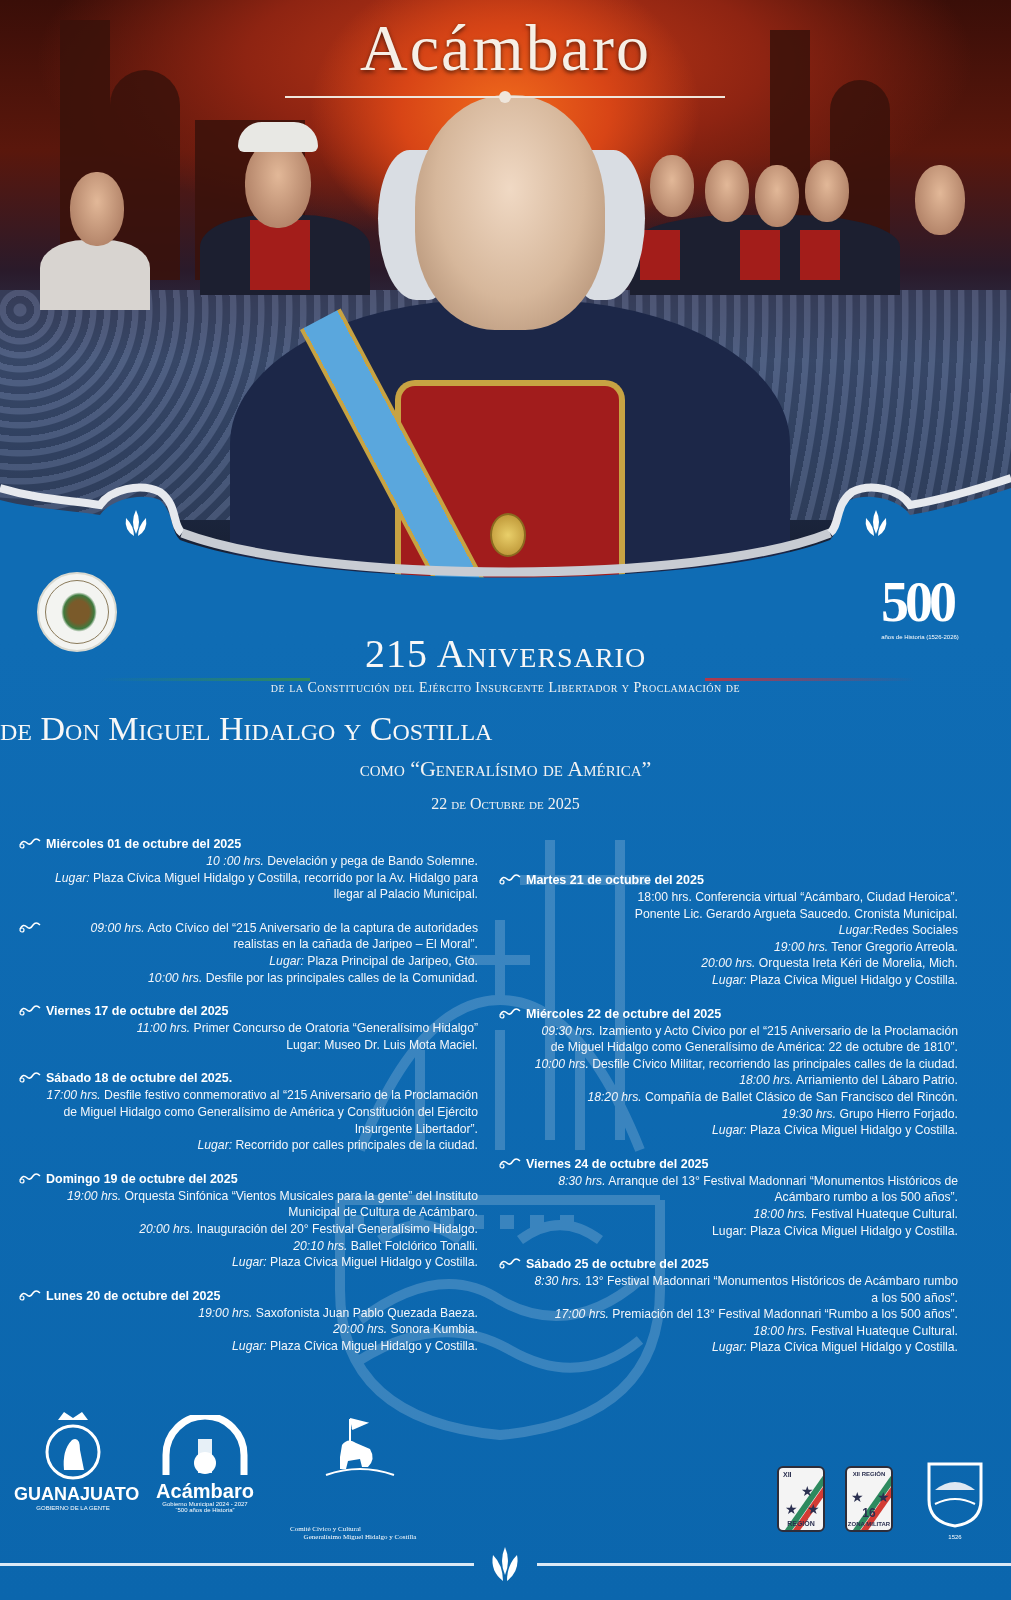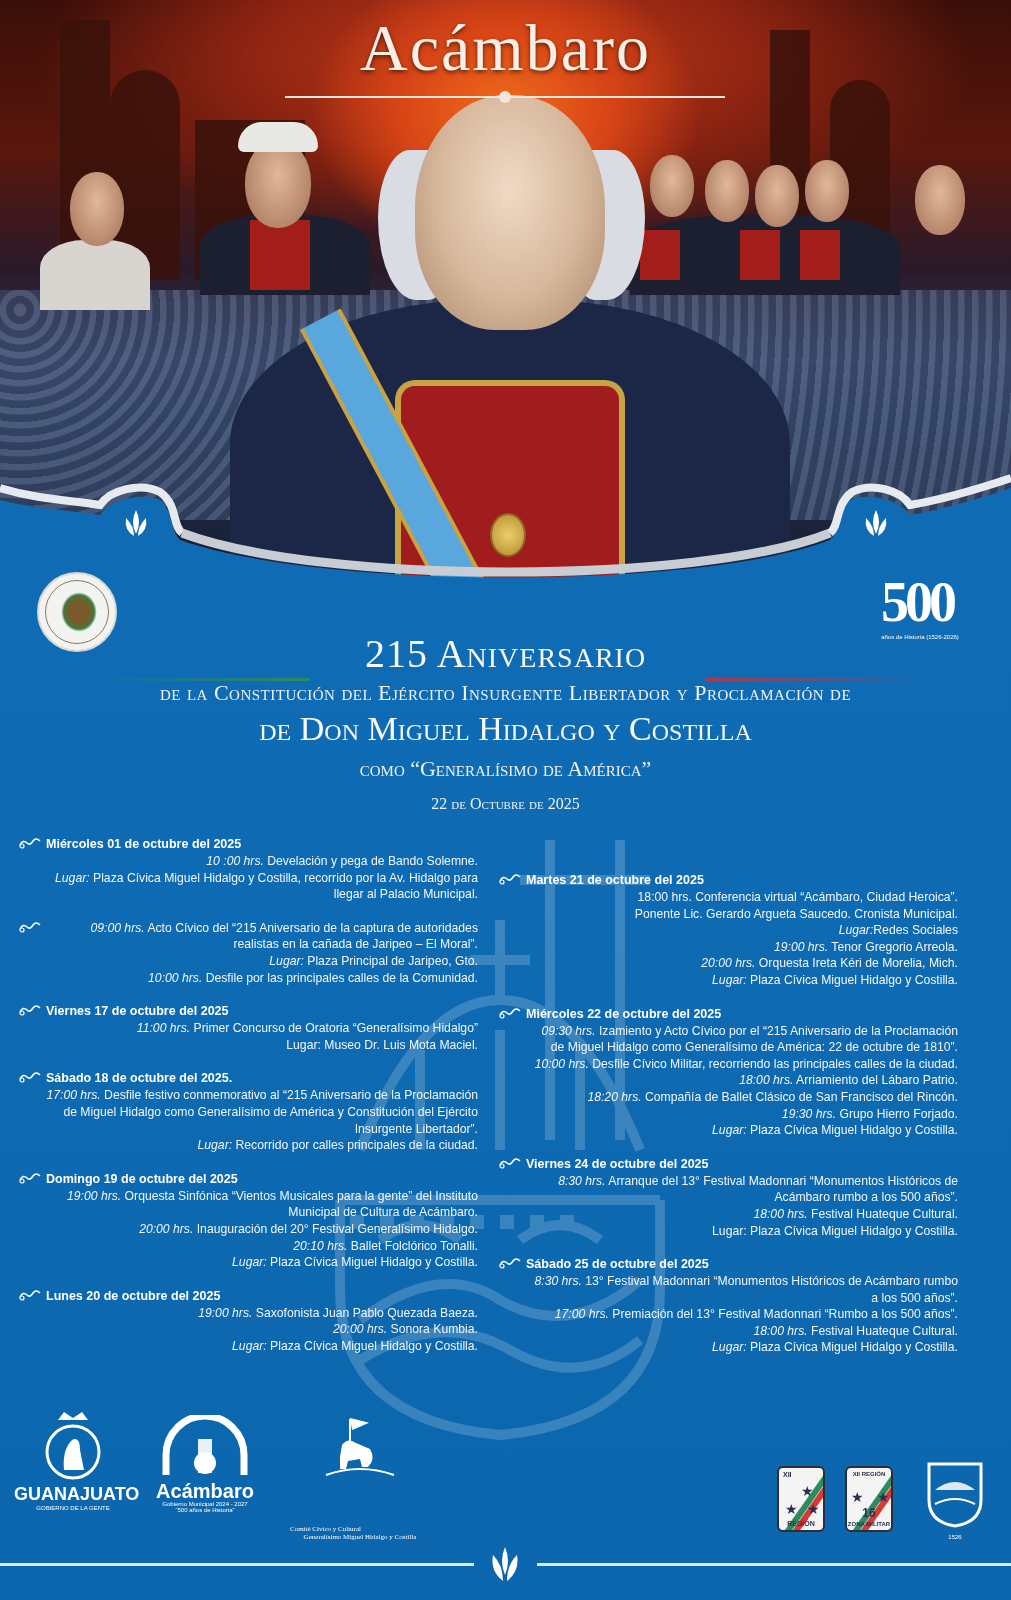--- a/index.html
+++ b/index.html
@@ -83,24 +83,24 @@
   
   .h-anniv {
     position: absolute; left: 0; top: 630px; width: 1011px; text-align: center;
     font-family: "Liberation Serif", serif; font-size: 40px; letter-spacing: 1px; color: #f7f7f7;
     font-variant: small-caps;
   }
   .rule-green { position: absolute; left: 100px; top: 678px; width: 210px; height: 3px; background: linear-gradient(90deg, rgba(40,140,90,0), #2e8a5f); }
   .rule-red { position: absolute; left: 705px; top: 678px; width: 210px; height: 3px; background: linear-gradient(90deg, #b3384a, rgba(180,50,70,0)); }
   .h-sub1 {
     position: absolute; left: 0; top: 680px; width: 1011px; text-align: center;
-    font-family: "Liberation Serif", serif; font-size: 22px; letter-spacing: .5px; font-variant: small-caps; color: #f2f2f2;
+    font-family: "Liberation Serif", serif; font-size: 14px; letter-spacing: .5px; font-variant: small-caps; color: #f2f2f2;
   }
   .h-name {
-    position: absolute; left: 0; top: 710px; width: 1011px; text-align: center;
+    position: absolute; left: 0; top: 710px; width: 1011px; 
     font-family: "Liberation Serif", serif; font-size: 34px; font-variant: small-caps; color: #f7f7f7;
   }
   .h-sub2 {
     position: absolute; left: 0; top: 756px; width: 1011px; text-align: center;
     font-family: "Liberation Serif", serif; font-size: 22px; font-variant: small-caps; color: #f2f2f2;
   }
   .h-date {
     position: absolute; left: 0; top: 795px; width: 1011px; text-align: center;
     font-family: "Liberation Serif", serif; font-size: 16px; font-variant: small-caps; color: #f2f2f2;
   }

